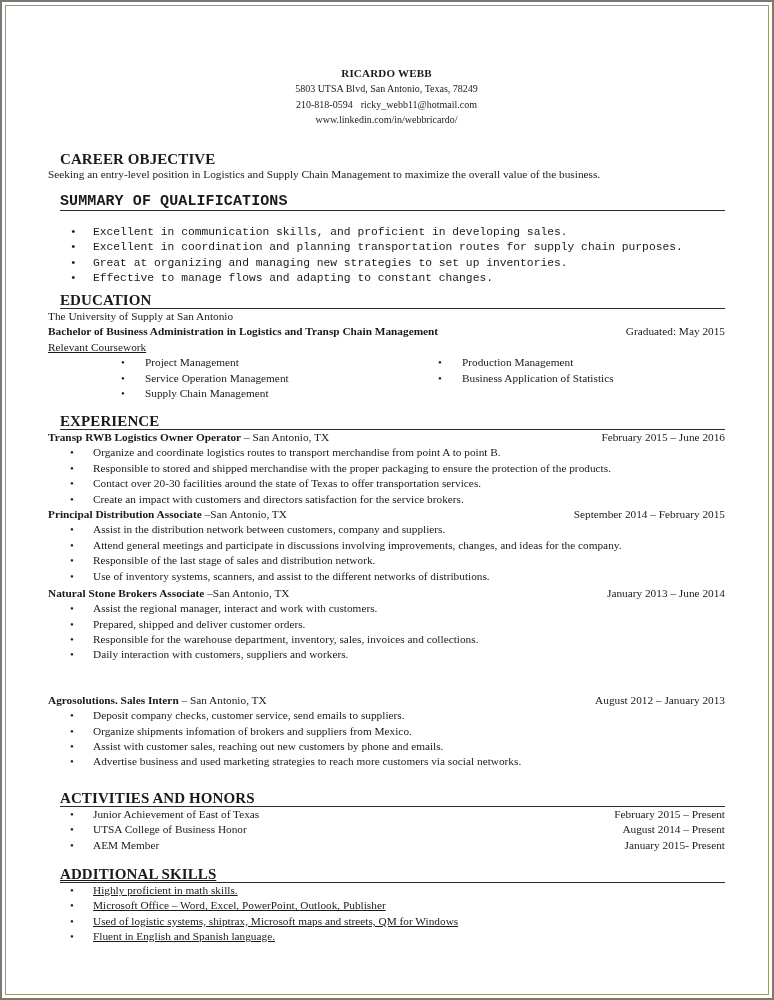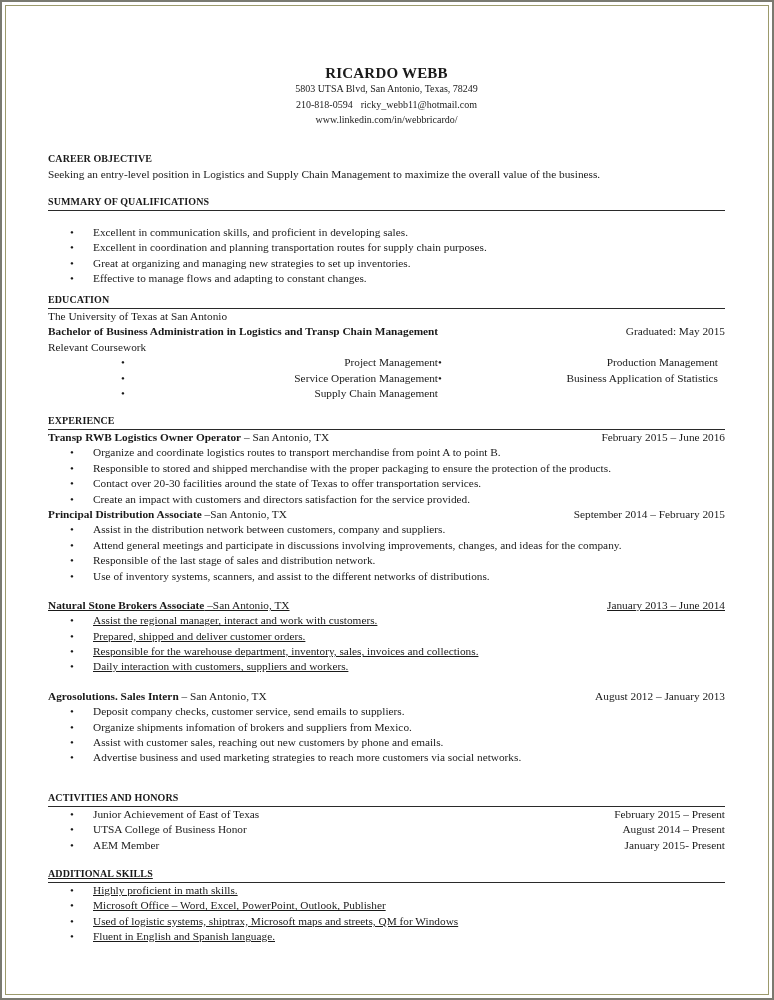--- a/index.html
+++ b/index.html
@@ -11,37 +11,37 @@
     .frame-inner {
       position: absolute; left: 3px; top: 3px; right: 3px; bottom: 3px;
       border: 1px solid #9c9a6c; background: #fff;
     }
     .page {
       position: absolute; left: 48px; top: 0; width: 677px;
       font-family: "Liberation Serif", serif; font-size: 11.3px; color: #1a1a1a;
       line-height: 15.4px;
     }
     .header { position: absolute; top: 66px; left: 0; width: 677px; text-align: center; }
-    .header .name { font-weight: bold; font-size: 15px; letter-spacing: 0.2px; }
+    .header .name { font-weight: bold; font-size: 11px; letter-spacing: 0.2px; }
     .header .line { font-size: 10px; }
     .header .phone { margin-right: 8px; }
 
     .section { position: absolute; left: 0; width: 677px; }
-    .sec-title { font-weight: bold; font-size: 10px; letter-spacing: 0.1px; height: 16px; line-height: 16px; }
+    .sec-title { font-weight: bold; font-size: 15px; letter-spacing: 0.1px; height: 16px; line-height: 16px; margin-left: 12px; }
     .sec-title.ruled { border-bottom: 1.3px solid #2a2a2a; }
     .text-line { height: 15.4px; }
     ul.bullets { list-style: none; margin: 0; padding: 0; }
     ul.bullets li { position: relative; padding-left: 45px; height: 15.4px; }
     ul.bullets li::before {
       content: "\2022"; position: absolute; left: 22px; top: 0; font-size: 11px;
     }
     .row { display: flex; justify-content: space-between; height: 15.4px; }
     .bold { font-weight: bold; }
-    .underline { }
-    .course-grid { display: flex; text-align: right; }
+    .underline { text-decoration: underline; }
+    .course-grid { display: flex; }
     .course-col { width: 390px; }
     .course-col ul.bullets li { padding-left: 97px; }
     .course-col ul.bullets li::before { left: 73px; }
     .course-col.right ul.bullets li { padding-left: 24px; }
     .course-col.right ul.bullets li::before { left: 0; }
     .course-col.right { width: 280px; }
     .job { margin-top: 0; }
   </style>
 </head>
 <body>
@@ -59,33 +59,33 @@
       <span class="phone">210-818-0594</span><span>ricky_webb11@hotmail.com</span>
     </div>
     <div class="line">www.linkedin.com/in/webbricardo/</div>
   </div>
 
   <div class="section" style="top:151px;">
     <div class="sec-title">CAREER  OBJECTIVE</div>
     <div class="text-line">Seeking an entry-level position in Logistics and Supply Chain Management to maximize  the overall value of the business.</div>
   </div>
 
-  <div class="section" style="top:194px;">
+  <div class="section" style="top:194px;font-family:Liberation Mono, monospace;">
     <div class="sec-title ruled">SUMMARY  OF QUALIFICATIONS</div>
     <ul class="bullets" style="margin-top:14px;">
       <li>Excellent  in communication  skills, and proficient  in  developing sales.</li>
       <li>Excellent  in coordination and planning transportation routes for supply chain purposes.</li>
       <li>Great  at organizing and managing new strategies to set up inventories.</li>
       <li>Effective  to manage flows and adapting to constant changes.</li>
     </ul>
   </div>
 
   <div class="section" style="top:292px;">
     <div class="sec-title ruled">EDUCATION</div>
-    <div class="text-line">The University of Texas at San Antonio</div>
+    <div class="text-line">The University of Supply at San Antonio</div>
     <div class="row">
       <span class="bold">Bachelor of Business Administration  in Logistics and Transp  Chain  Management</span>
       <span>Graduated: May 2015</span>
     </div>
     <div class="text-line underline">Relevant Coursework</div>
     <div class="course-grid">
       <div class="course-col">
         <ul class="bullets">
           <li>Project Management</li>
           <li>Service Operation Management</li>
@@ -106,51 +106,51 @@
 
     <div class="job">
       <div class="row">
         <span><span class="bold">Transp  RWB  Logistics Owner  Operator</span><span>  – San Antonio, TX</span></span>
         <span>February 2015  – June 2016</span>
       </div>
       <ul class="bullets">
         <li>Organize  and coordinate logistics routes to transport merchandise from  point A to point B.</li>
         <li>Responsible to stored and shipped merchandise with the proper packaging to ensure the protection of the products.</li>
         <li>Contact over 20-30  facilities  around the state of Texas to offer transportation services.</li>
-        <li>Create an impact  with customers and directors satisfaction for the service provided.</li>
+        <li>Create an impact  with customers and directors satisfaction for the service brokers.</li>
       </ul>
     </div>
 
     <div class="job" style="">
       <div class="row">
         <span><span class="bold">Principal  Distribution  Associate</span><span> –San Antonio, TX</span></span>
         <span>September 2014  – February 2015</span>
       </div>
       <ul class="bullets">
         <li>Assist in the distribution network between customers, company and suppliers.</li>
         <li>Attend general meetings  and participate  in discussions involving improvements,  changes, and ideas  for the company.</li>
         <li>Responsible of the last stage of sales and distribution network.</li>
         <li>Use of inventory systems, scanners, and assist to the different  networks of distributions.</li>
       </ul>
     </div>
 
-    <div class="job" style="margin-top:14px;text-decoration:underline;">
+    <div class="job" style="margin-top:2px;">
       <div class="row">
         <span><span class="bold">Natural  Stone Brokers Associate</span><span> –San Antonio, TX</span></span>
         <span>January 2013  – June 2014</span>
       </div>
       <ul class="bullets">
         <li>Assist the regional manager, interact  and work  with  customers.</li>
         <li>Prepared, shipped and deliver customer orders.</li>
         <li>Responsible for the warehouse department, inventory, sales, invoices and collections.</li>
         <li>Daily  interaction with customers, suppliers and workers.</li>
       </ul>
     </div>
 
-    <div class="job" style="margin-top:14px;">
+    <div class="job" style="margin-top:30px;">
       <div class="row">
         <span><span class="bold">Agrosolutions.  Sales Intern</span><span>  – San Antonio, TX</span></span>
         <span>August 2012 – January 2013</span>
       </div>
       <ul class="bullets">
         <li>Deposit company checks, customer service, send emails  to suppliers.</li>
         <li>Organize  shipments  infomation  of brokers  and suppliers from Mexico.</li>
         <li>Assist with customer sales, reaching out new customers by phone and emails.</li>
         <li>Advertise business and used marketing  strategies to reach more  customers via social networks.</li>
       </ul>

